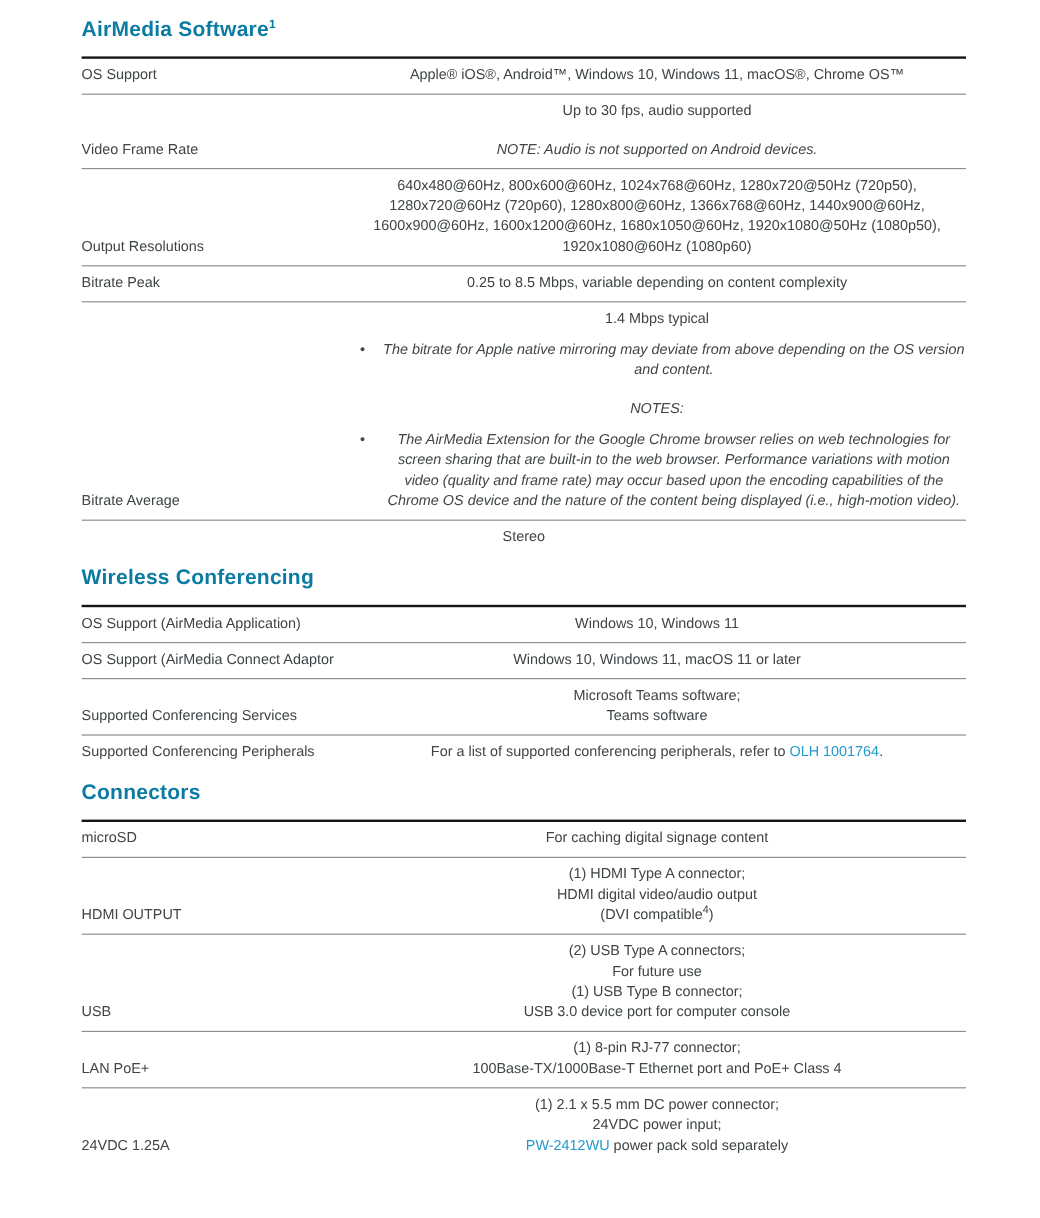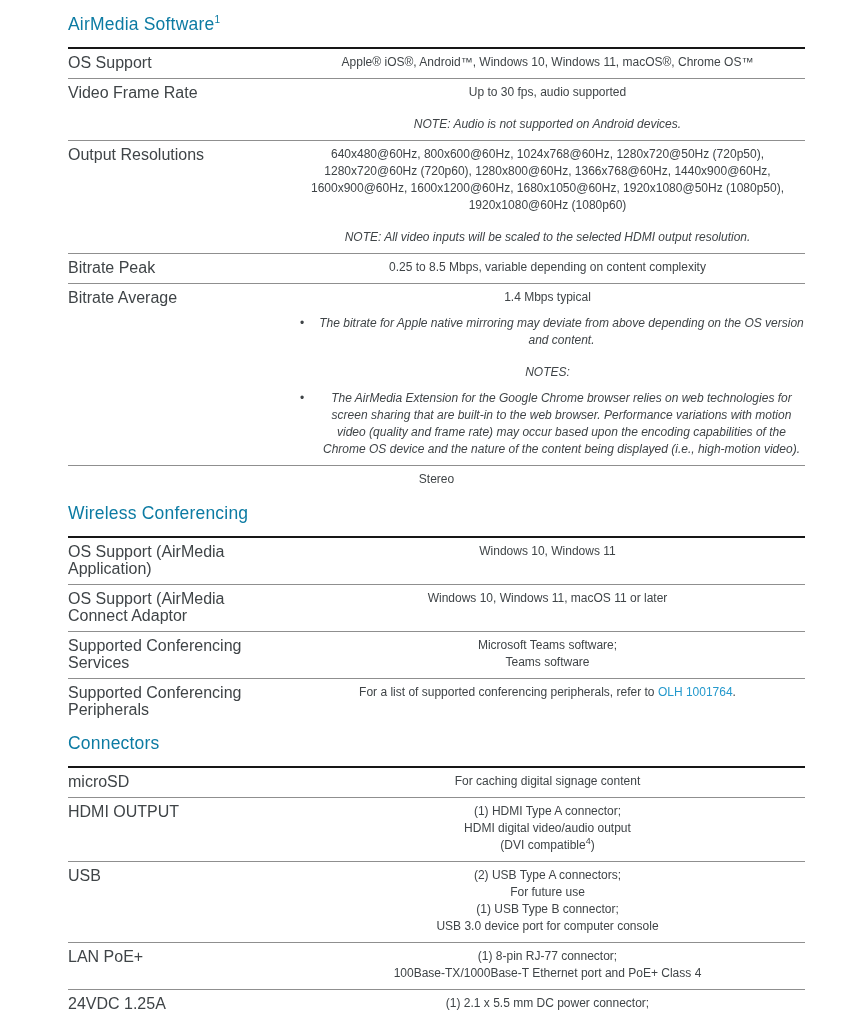--- a/index.html
+++ b/index.html
@@ -15,39 +15,39 @@
     width:867px;height:1015px;overflow:hidden;
     background:var(--bg);
     color:var(--text);
     font-family:"Liberation Sans",sans-serif;
     -webkit-font-smoothing:antialiased;
   }
   .doc{padding:12px 62px 0 68px;}
   .section-title{
     color:var(--heading);
     font-size:17.5px;
-    font-weight:400;
+    font-weight:700;
     letter-spacing:.2px;
     margin:8px 0 12px 0;
   }
   .section:first-child .section-title{margin-top:2px;}
   .section-title sup{font-size:10px;line-height:0;}
   .spec-table{border-top:2px solid var(--rule-dark);}
   .spec-row{
     display:flex;
     border-bottom:1px solid var(--rule-light);
     padding:5px 0 7px 0;
   }
   .spec-row:last-child{border-bottom:none;}
   .spec-label{
     flex:0 0 222px;
     width:222px;
     display:flex;
-    align-items:flex-start;
-    font-size:16px;
+    align-items:flex-end;
+    font-size:12px;
     line-height:17px;
     padding-right:6px;
     box-sizing:border-box;
   }
   .spec-value{flex:1;font-size:12px;min-width:0;}
   .line{line-height:17px;text-align:center;}
   .line.note{font-style:italic;margin-top:15px;}
   .line.bullet{
     font-style:italic;
     margin-top:9px;
@@ -87,21 +87,20 @@
             <div class="line text"><span>Up to 30 fps, audio supported</span></div>
             <div class="line note"><span>NOTE: Audio is not supported on Android devices.</span></div>
           </div>
         </div>
         <div class="spec-row">
           <div class="spec-label">
             <span>Output Resolutions</span>
           </div>
           <div class="spec-value">
             <div class="line text"><span>640x480@60Hz, 800x600@60Hz, 1024x768@60Hz, 1280x720@50Hz (720p50), 1280x720@60Hz (720p60), 1280x800@60Hz, 1366x768@60Hz, 1440x900@60Hz, 1600x900@60Hz, 1600x1200@60Hz, 1680x1050@60Hz, 1920x1080@50Hz (1080p50), 1920x1080@60Hz (1080p60)</span></div>
-            <div class="line note"><span>NOTE: All video inputs will be scaled to the selected HDMI output resolution.</span></div>
           </div>
         </div>
         <div class="spec-row">
           <div class="spec-label">
             <span>Bitrate Peak</span>
           </div>
           <div class="spec-value">
             <div class="line text"><span>0.25 to 8.5 Mbps, variable depending on content complexity</span></div>
           </div>
         </div>

